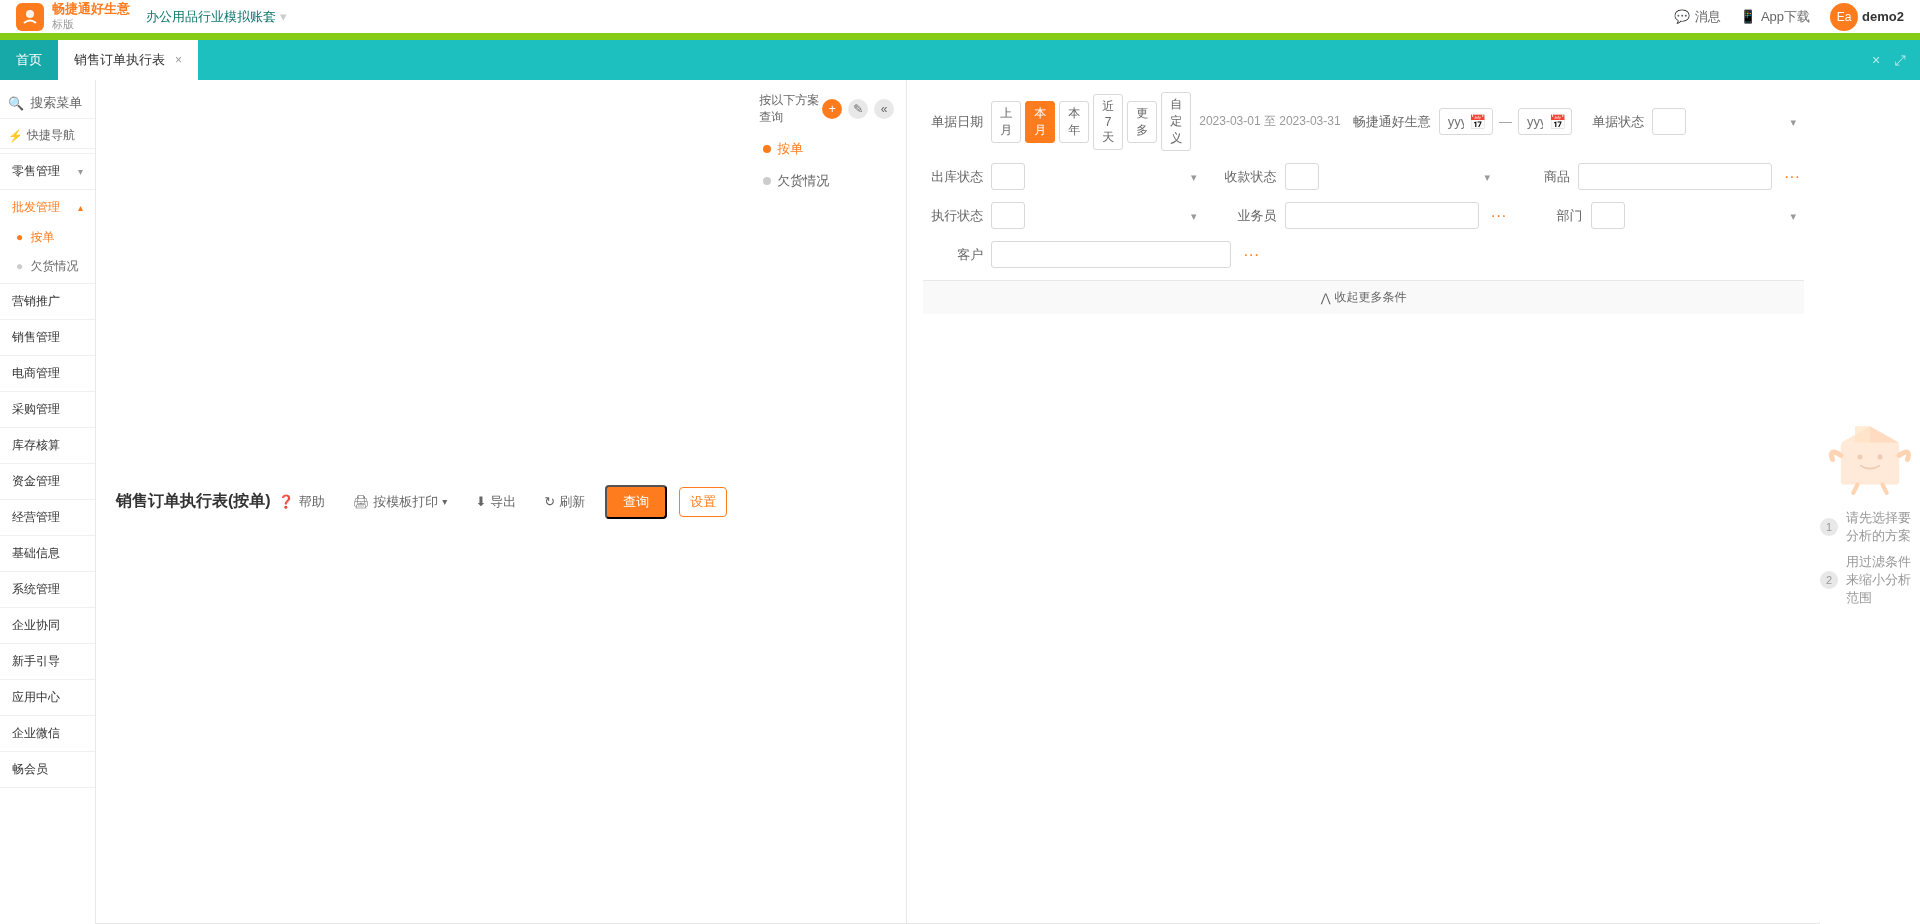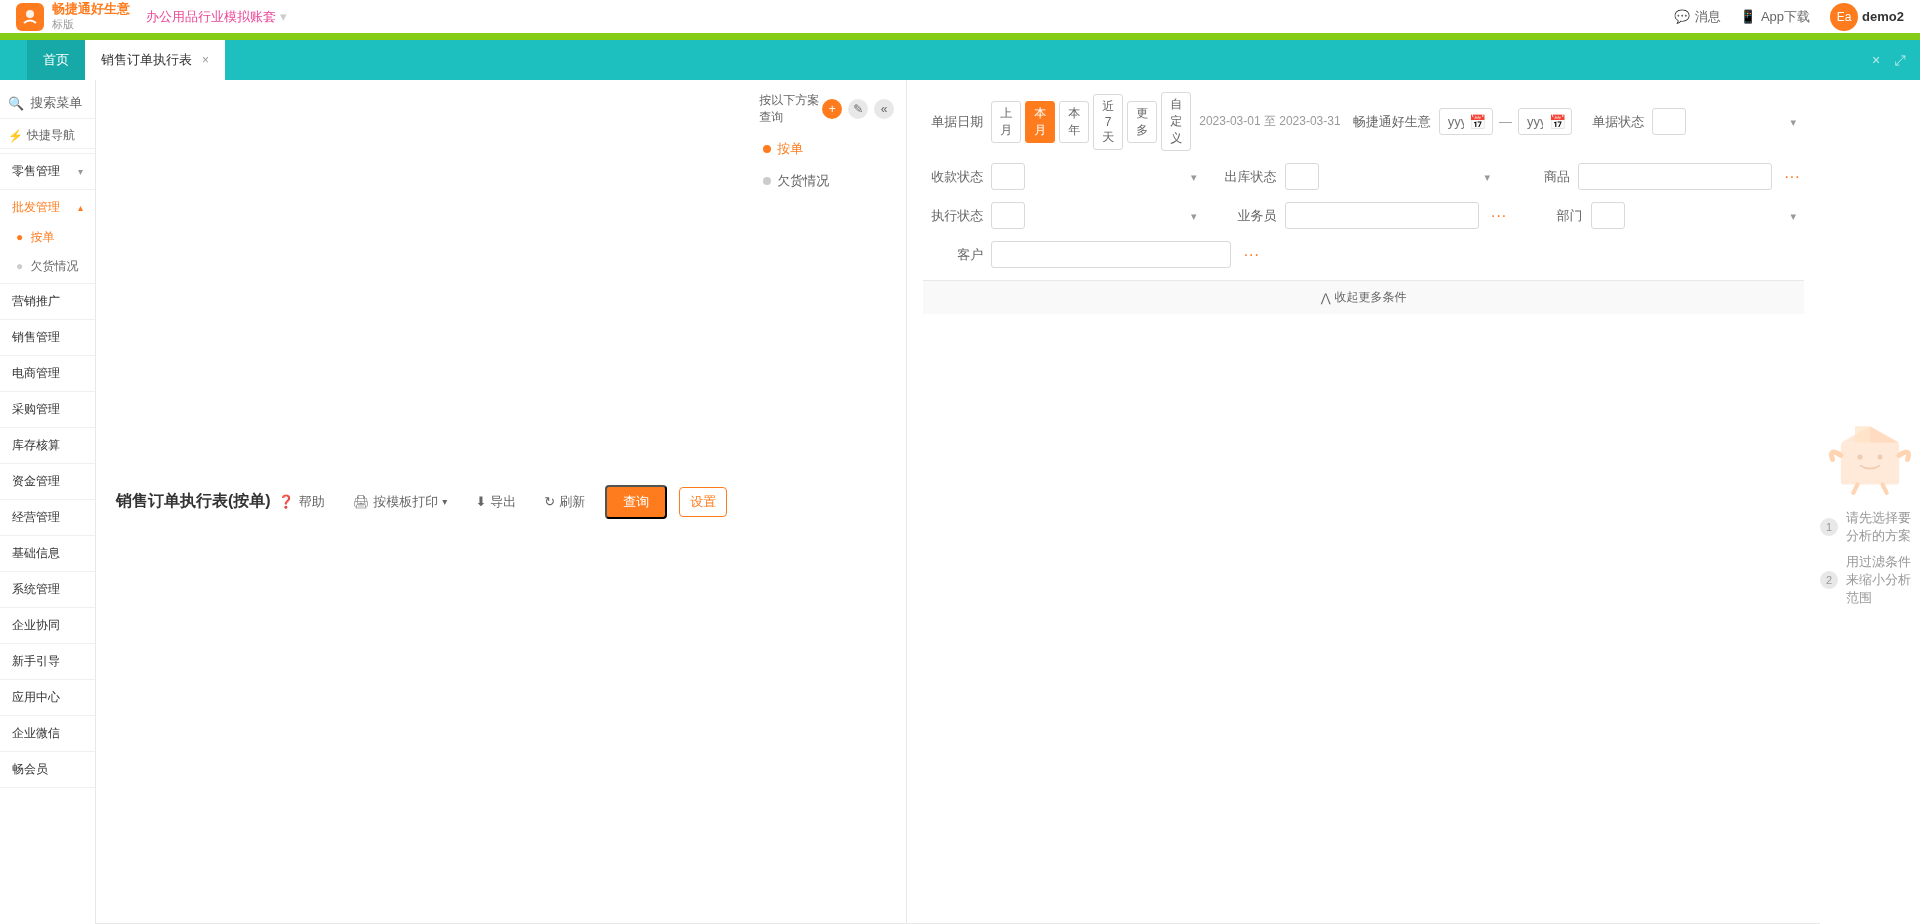--- a/index.html
+++ b/index.html
@@ -35,21 +35,21 @@
     }
     .logo-text { font-size: 13px; color: #ff7c1e; font-weight: bold; line-height: 1.2; }
     .logo-sub { font-size: 11px; color: #999; }
     .breadcrumb-area {
       display: flex;
       align-items: center;
       gap: 4px;
       flex: 1;
       margin-left: 16px;
     }
-    .breadcrumb-text { font-size: 13px; color: #ec4899; }
+    .breadcrumb-text { font-size: 13px; color: #0f766e; }
     .breadcrumb-arrow { color: #ccc; }
     .header-right {
       display: flex;
       align-items: center;
       gap: 20px;
     }
     .header-action {
       display: flex;
       align-items: center;
       gap: 4px;
@@ -82,21 +82,21 @@
     .nav-tab {
       padding: 0 16px;
       display: flex;
       align-items: center;
       gap: 6px;
       color: rgba(255,255,255,0.85);
       font-size: 13px;
       cursor: pointer;
       white-space: nowrap;
     }
-    .nav-tab.home { background: #17a8a8; color: white; margin-left: 27px; }
+    .nav-tab.home { background: #17a8a8; color: white; }
     .nav-tab.active { background: #fff; color: #333; }
     .nav-tab-close {
       color: #999;
       font-size: 12px;
       cursor: pointer;
       margin-left: 4px;
     }
     .tab-spacer { flex: 1; }
     .window-controls {
       display: flex;
@@ -730,30 +730,30 @@
                 <option></option>
               </select>
             </div>
 
           </div>
         </div>
 
         <div class="filter-row">
 
           <div class="filter-group">
-            <span class="filter-label">收款状态</span>
+            <span class="filter-label">出库状态</span>
             <div class="select-wrapper">
               <select class="filter-select">
                 <option></option>
               </select>
             </div>
           </div>
 
           <div class="filter-group">
-            <span class="filter-label">出库状态</span>
+            <span class="filter-label">收款状态</span>
             <div class="select-wrapper">
               <select class="filter-select">
                 <option></option>
               </select>
             </div>
           </div>
 
           <div class="filter-group">
             <span class="filter-label">商品</span>
             <input class="filter-input" style="flex: 1 1 0%;" type="text">

